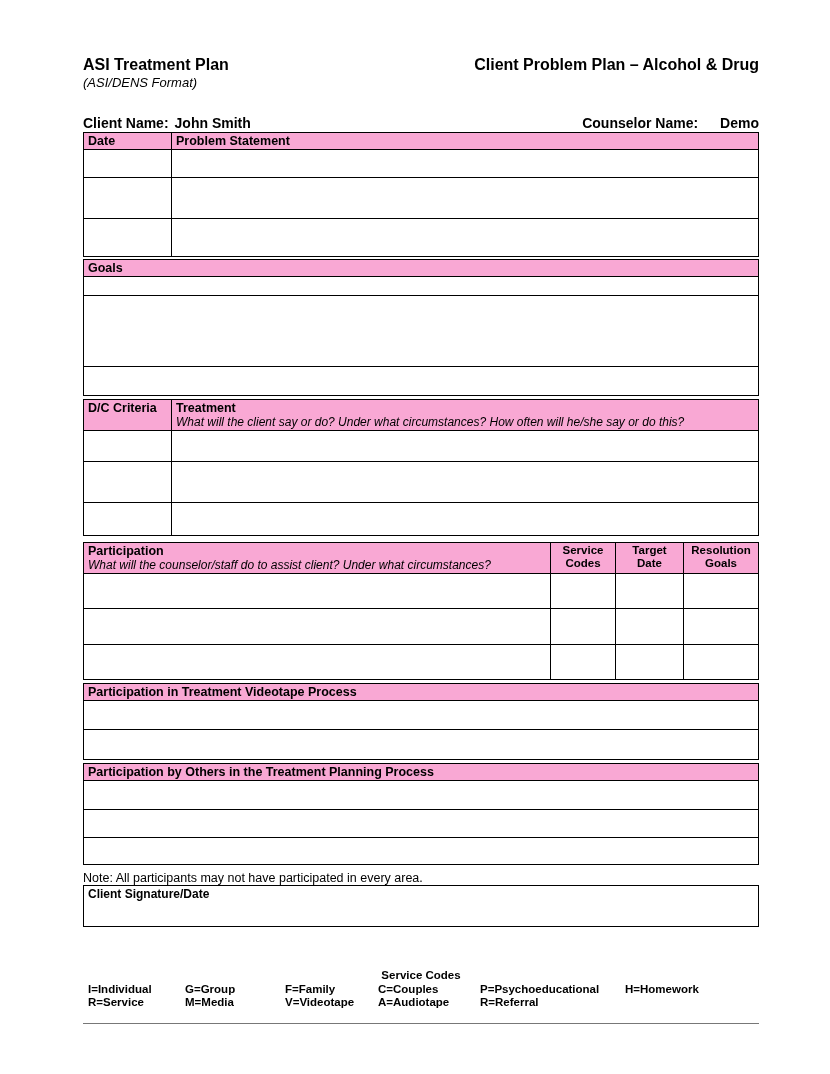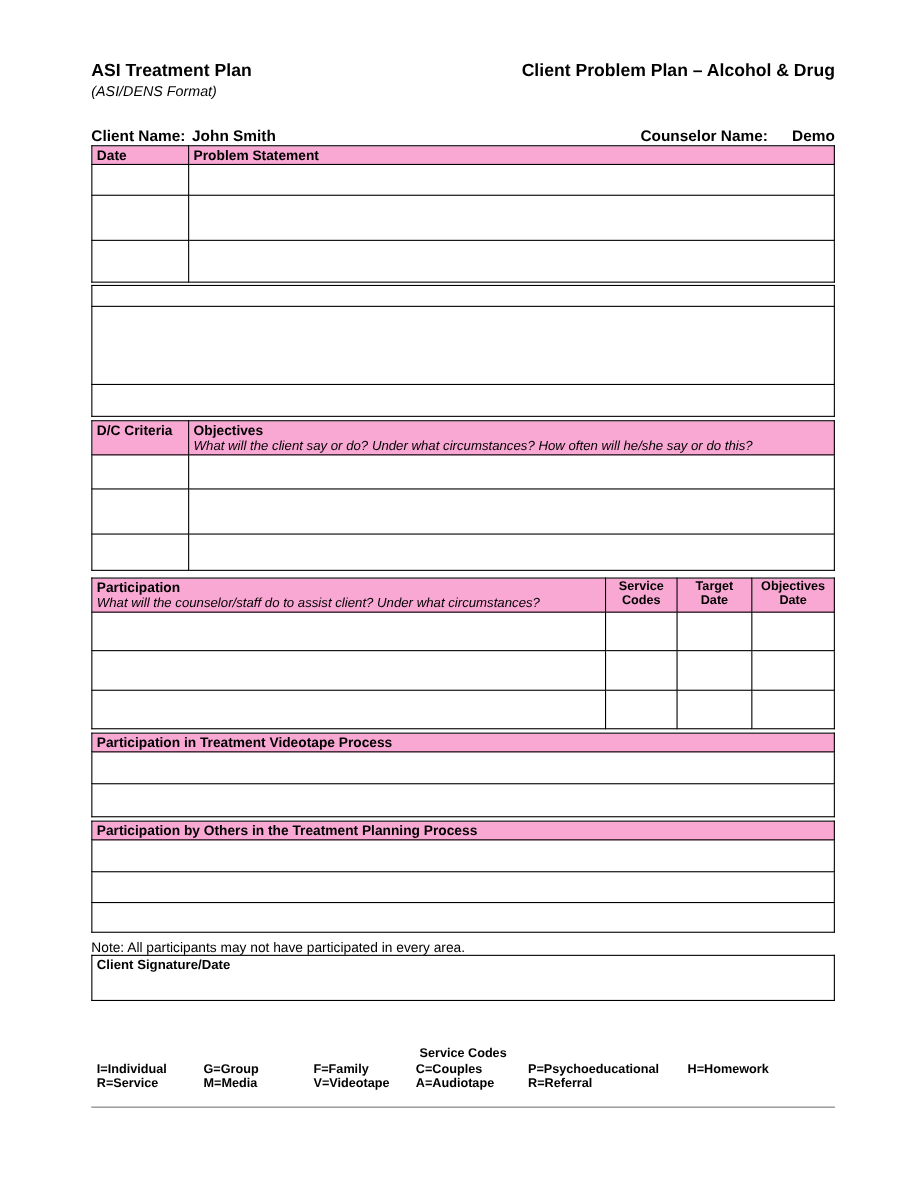--- a/index.html
+++ b/index.html
@@ -107,20 +107,23 @@
         </tr>
         <tr class="h35">
           <td></td>
           <td></td>
         </tr>
       </tbody>
     </table>
 
     <table class="tbl mt2">
       <tbody>
+        <tr class="hdr h14">
+          <td>Goals</td>
+        </tr>
         <tr class="h16">
             <td></td>
           </tr>
         <tr class="h68">
             <td></td>
           </tr>
         <tr class="h26">
             <td></td>
           </tr>
       </tbody>
@@ -128,21 +131,21 @@
 
     <table class="tbl mt3">
       <colgroup>
           <col style="width:88px">
           <col>
         </colgroup>
       <tbody>
         <tr class="hdr">
           <td>D/C Criteria</td>
           <td>
-            <div>Objectives</div>
+            <div>Treatment</div>
             <div class="subtext">What will the client say or do?  Under what circumstances?  How often will he/she say or do this?</div>
           </td>
         </tr>
         <tr class="h28">
           <td></td>
           <td></td>
         </tr>
         <tr class="h38">
           <td></td>
           <td></td>
@@ -162,21 +165,21 @@
           <col style="width:75px">
         </colgroup>
       <tbody>
         <tr class="hdr">
           <td>
             <div>Participation</div>
             <div class="subtext">What will the counselor/staff do to assist client?  Under what circumstances?</div>
           </td>
           <td class="ctr hcell" style="font-size:11.5px">Service Codes</td>
           <td class="ctr hcell" style="font-size:11.5px">Target Date</td>
-          <td class="ctr hcell" style="font-size:11.5px">Objectives Date</td>
+          <td class="ctr hcell" style="font-size:11.5px">Resolution Goals</td>
         </tr>
         <tr class="h32">
           <td></td>
           <td></td>
           <td></td>
           <td></td>
         </tr>
         <tr class="h33">
           <td></td>
           <td></td>

